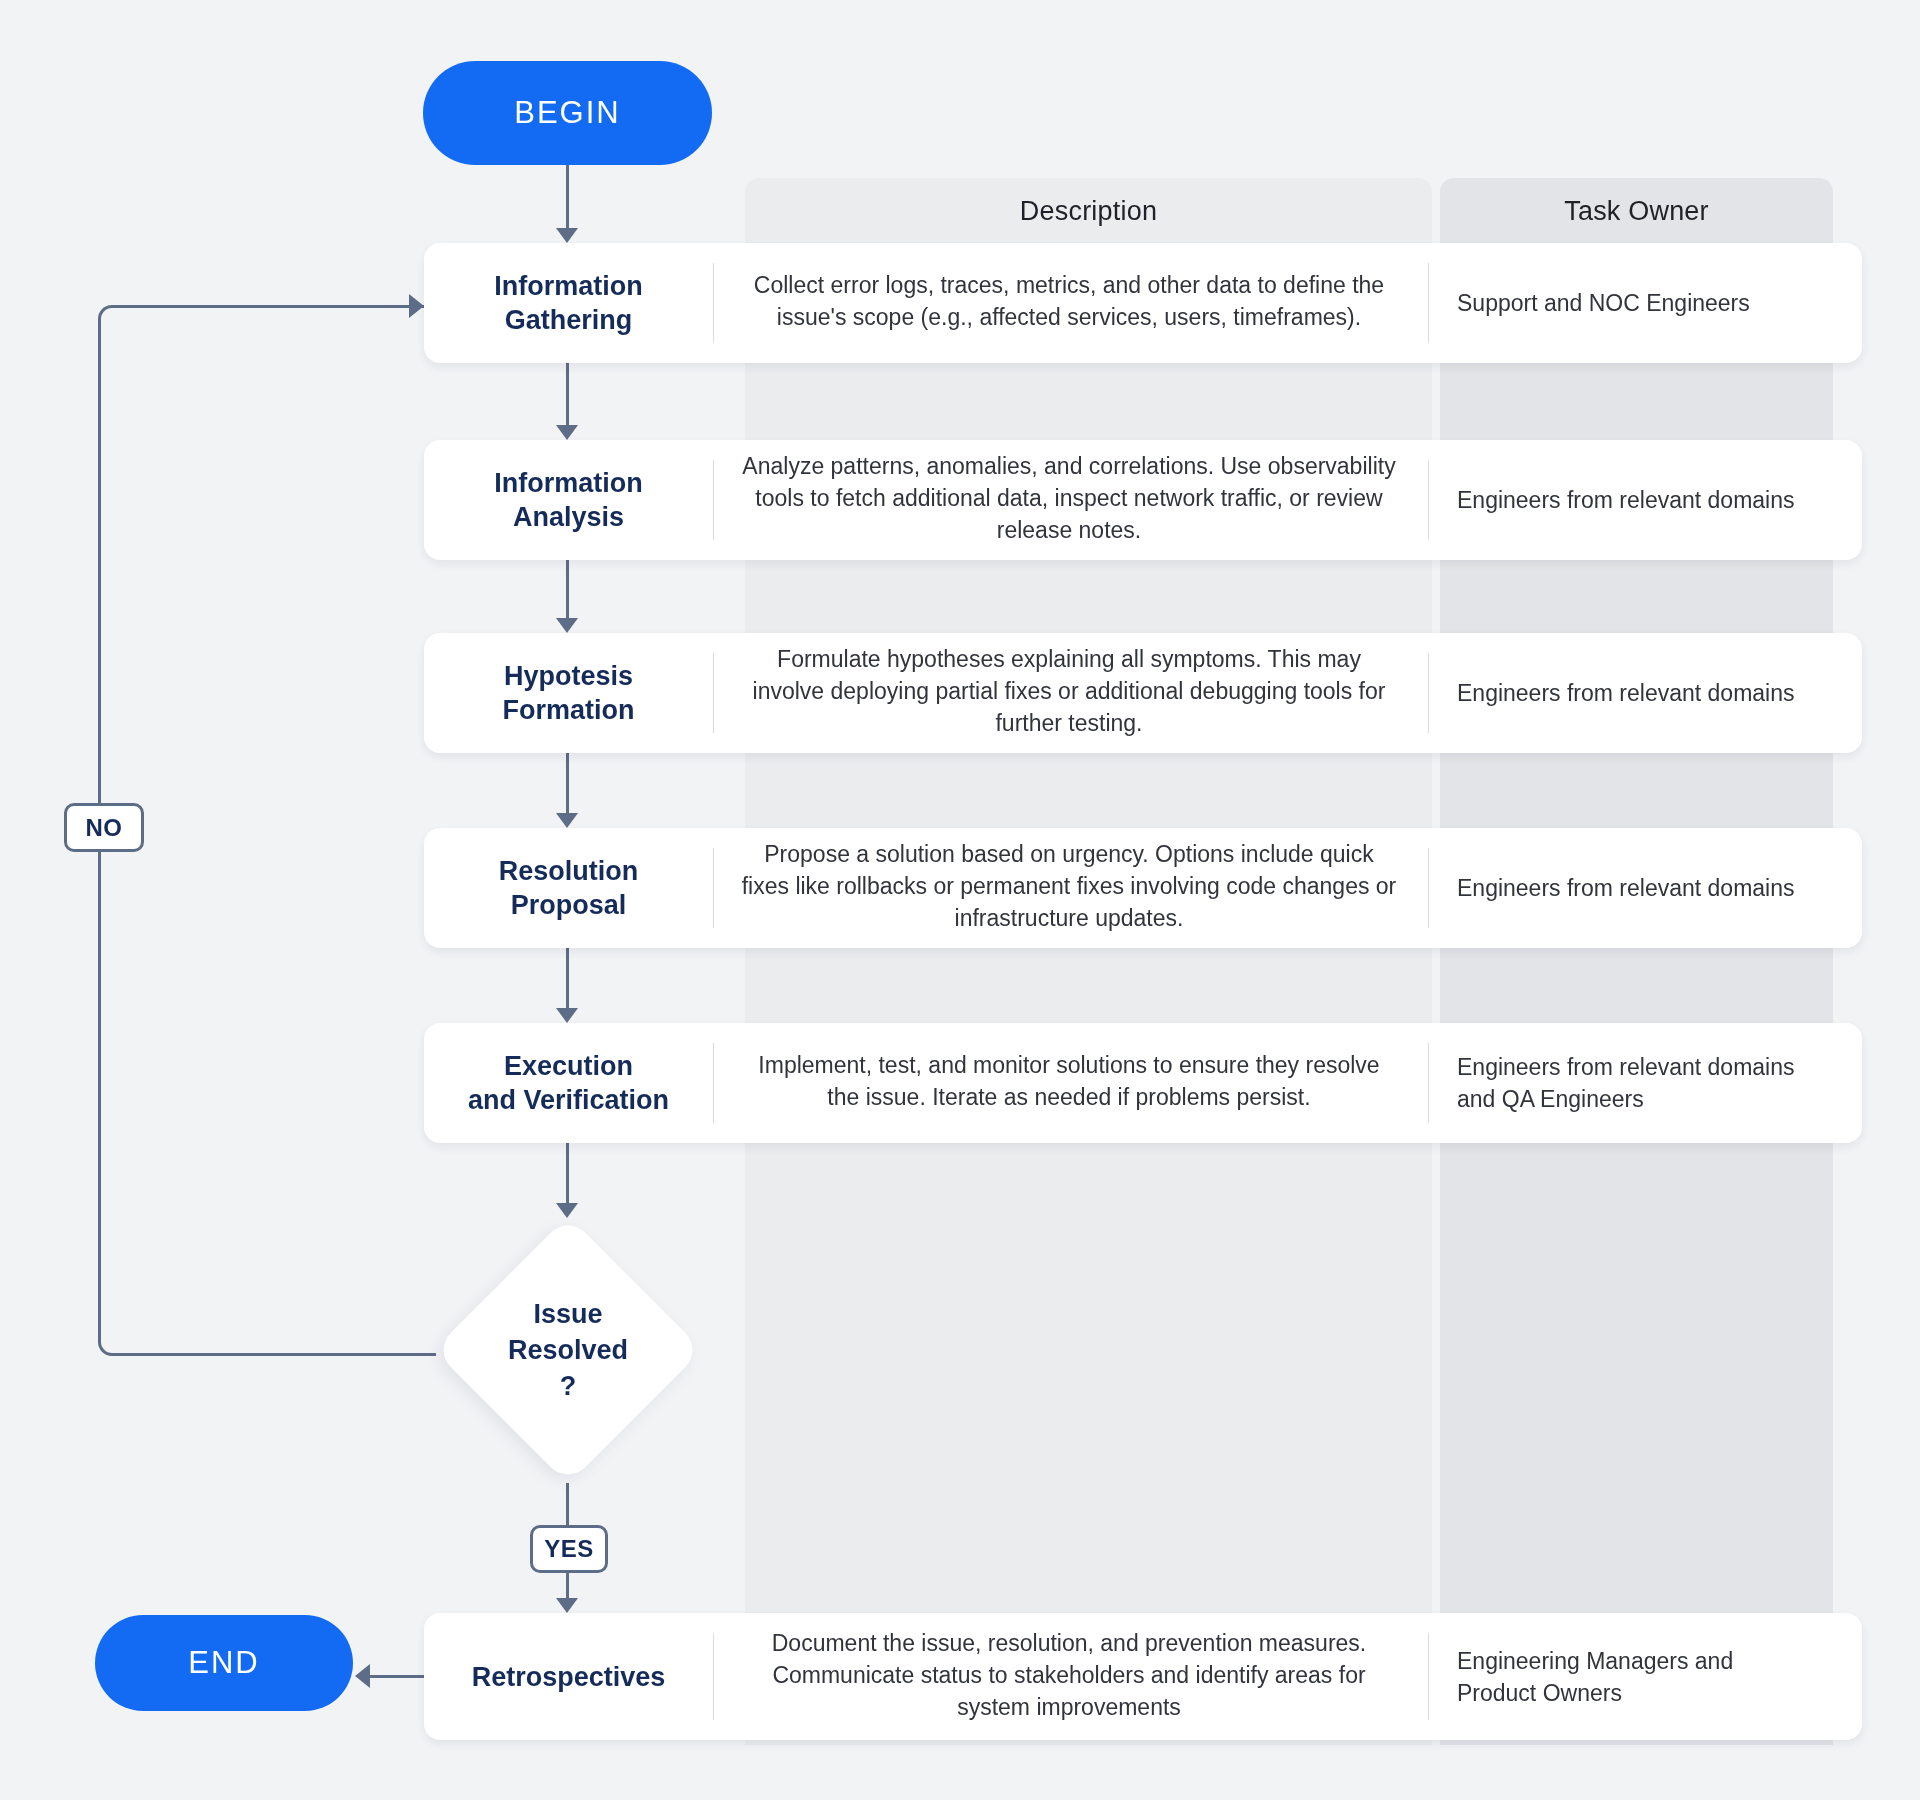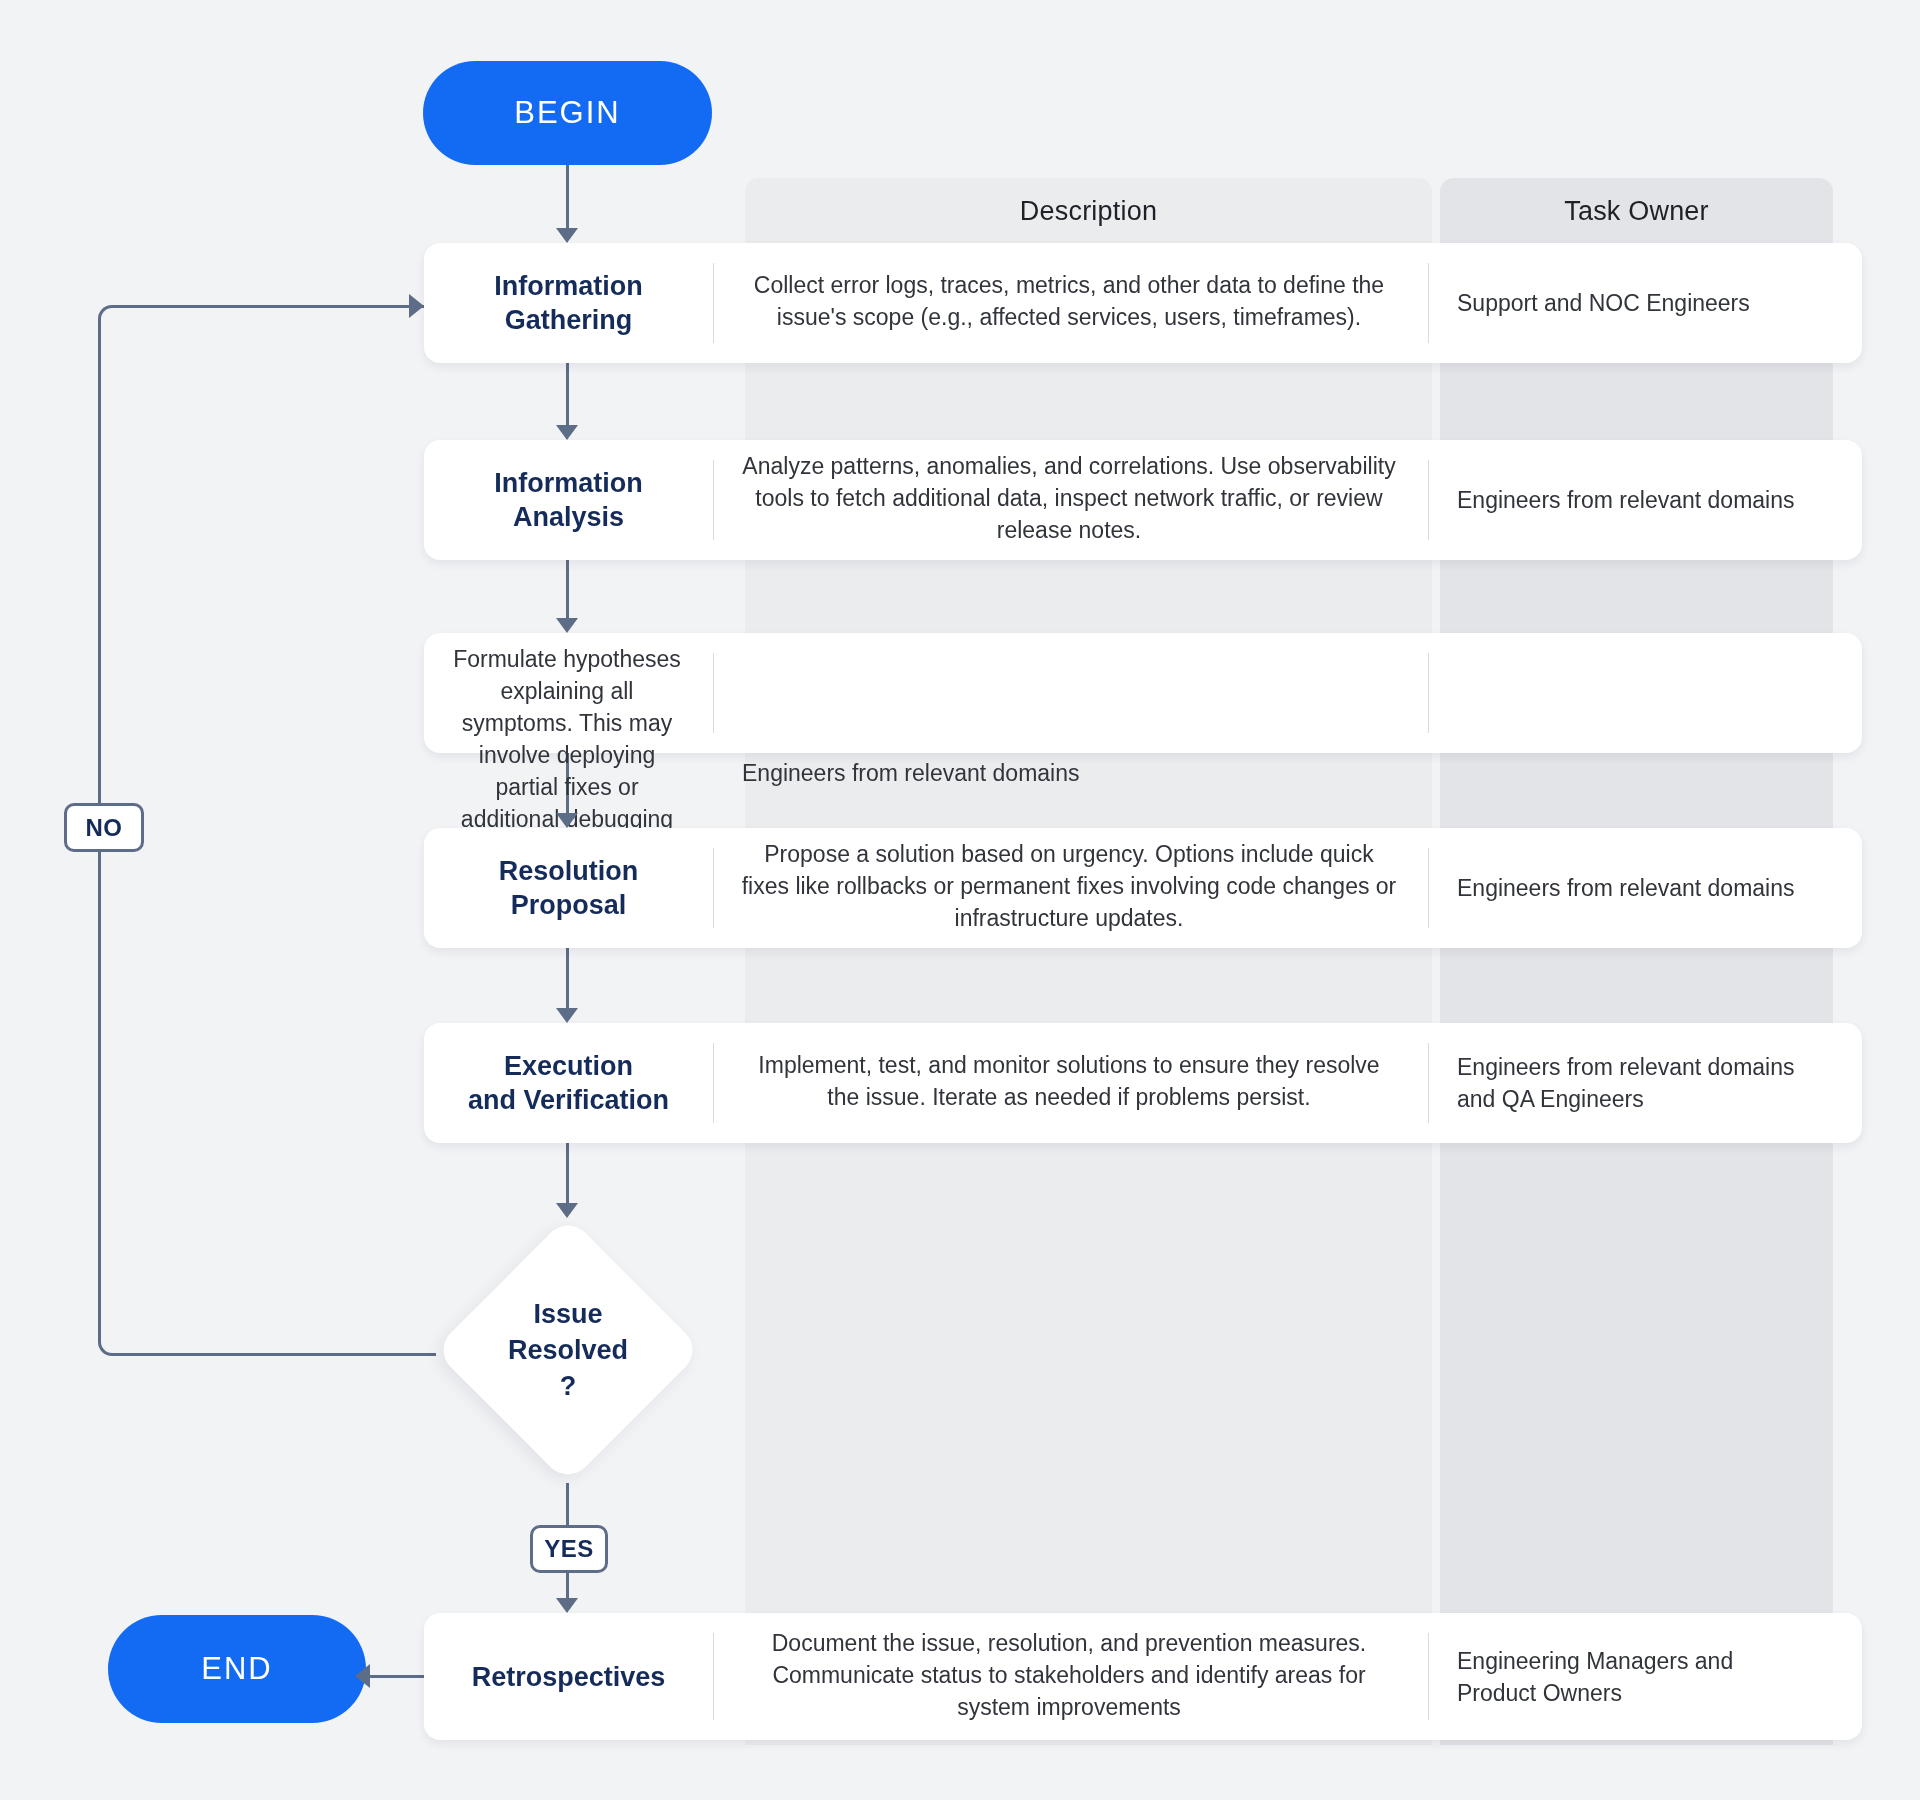--- a/index.html
+++ b/index.html
@@ -30,21 +30,21 @@
   }
   .col-header-desc{left:745px;width:687px;}
   .col-header-owner{left:1440px;width:393px;}
   
   .pill{
     position:absolute;background:var(--accent-blue);border-radius:70px;z-index:5;
     display:flex;align-items:center;justify-content:center;
     color:#FFFFFF;font-weight:normal;font-size:31px;letter-spacing:2px;
   }
   .pill-begin{left:423px;top:61px;width:289px;height:104px;}
-  .pill-end{left:108px;top:1615px;width:258px;height:108px;}
+  .pill-end{left:95px;top:1615px;width:258px;height:96px;}
   
   .card{
     position:absolute;left:424px;width:1438px;background:#FFFFFF;border-radius:16px;z-index:4;
     box-shadow:0 4px 10px rgba(22,34,64,0.07);
     display:grid;grid-template-columns:289px 715px 434px;
   }
   .card .cell{display:flex;align-items:center;}
   .cell-title{justify-content:center;text-align:center;
     font-weight:bold;font-size:27px;line-height:34px;color:var(--navy);white-space:pre-line;}
   .cell-desc{padding:10px 30px 14px 27px;font-size:23px;line-height:32px;color:var(--body-text);text-align:center;}
@@ -125,20 +125,22 @@
 Analysis</div>
     <div class="cell cell-desc">Analyze patterns, anomalies, and correlations. Use observability tools to fetch additional data, inspect network traffic, or review release notes.</div>
     <div class="cell cell-owner">Engineers from relevant domains</div>
     <div class="vdiv vdiv-1"></div>
     <div class="vdiv vdiv-2"></div>
   </div>
   <div class="vline" style="top:560px;height:60px;"></div>
   <div class="arrow-down" style="left:556px;top:618px;"></div>
 
   <div class="card" style="top:633px;height:120px;">
+    <div class="cell cell-title">Hypotesis
+Formation</div>
     <div class="cell cell-desc">Formulate hypotheses explaining all symptoms. This may involve deploying partial fixes or additional debugging tools for further testing.</div>
     <div class="cell cell-owner">Engineers from relevant domains</div>
     <div class="vdiv vdiv-1"></div>
     <div class="vdiv vdiv-2"></div>
   </div>
   <div class="vline" style="top:753px;height:62px;"></div>
   <div class="arrow-down" style="left:556px;top:813px;"></div>
 
   <div class="card" style="top:828px;height:120px;">
     <div class="cell cell-title">Resolution

